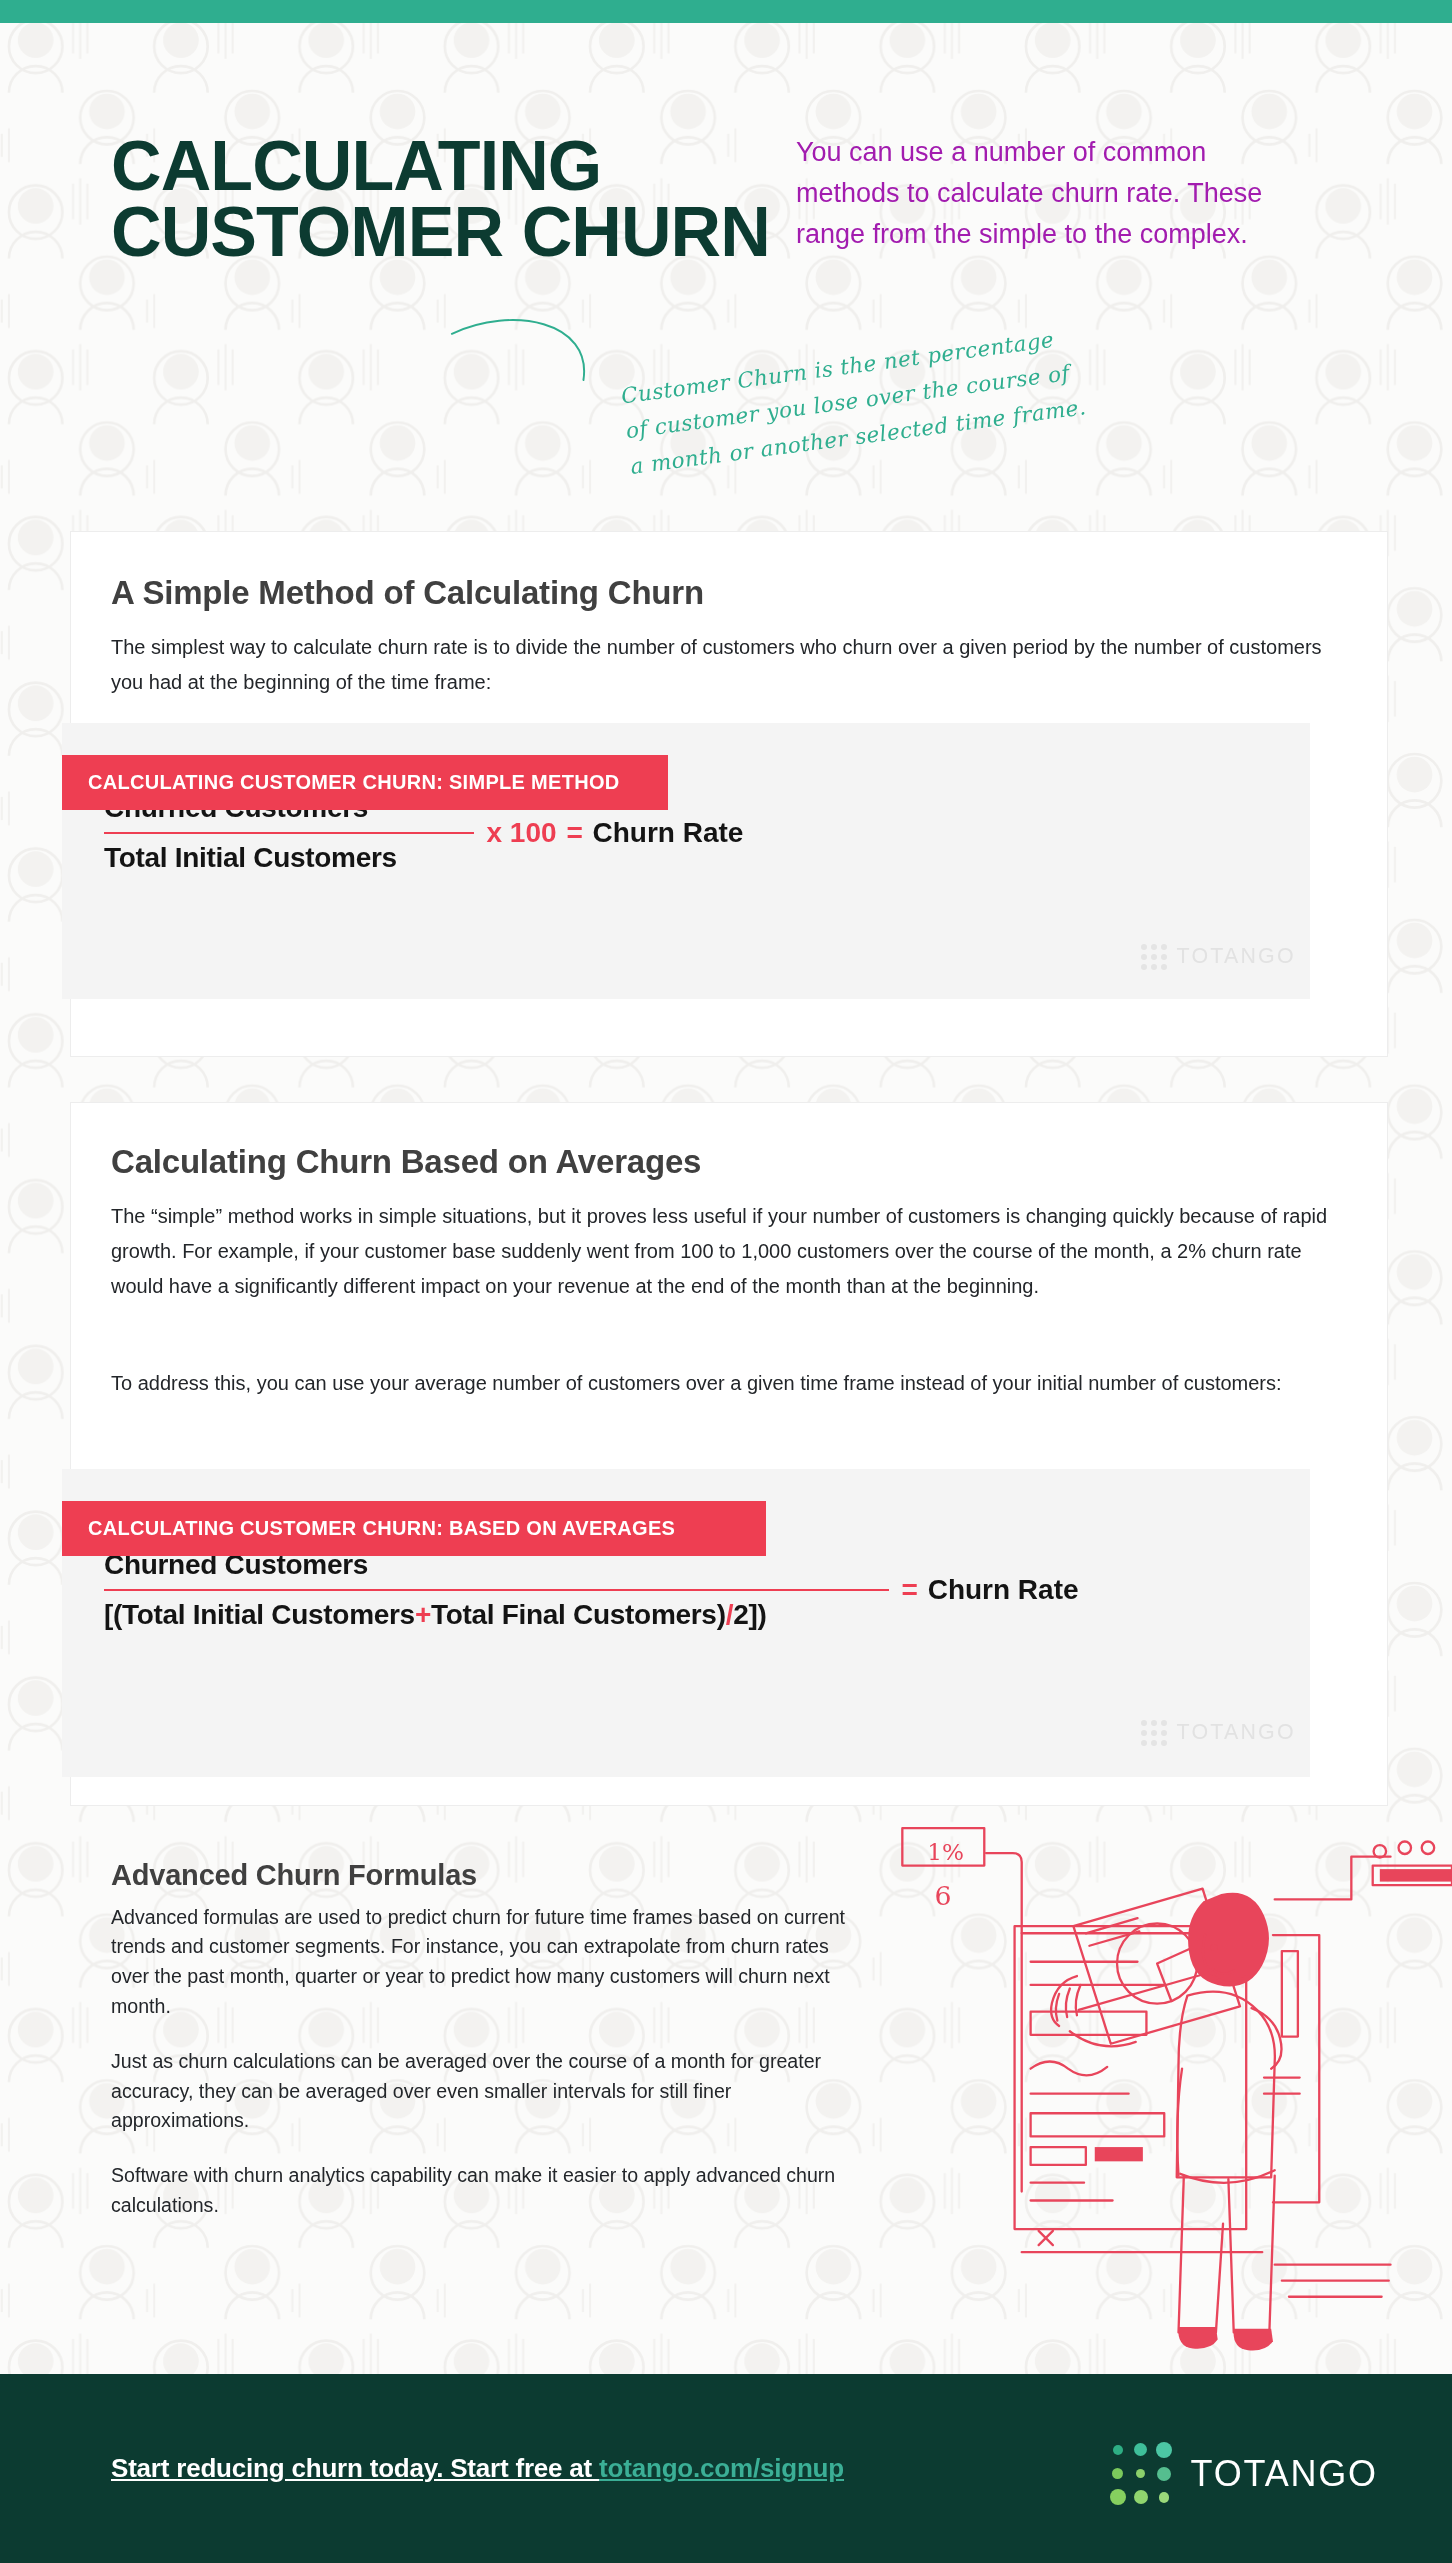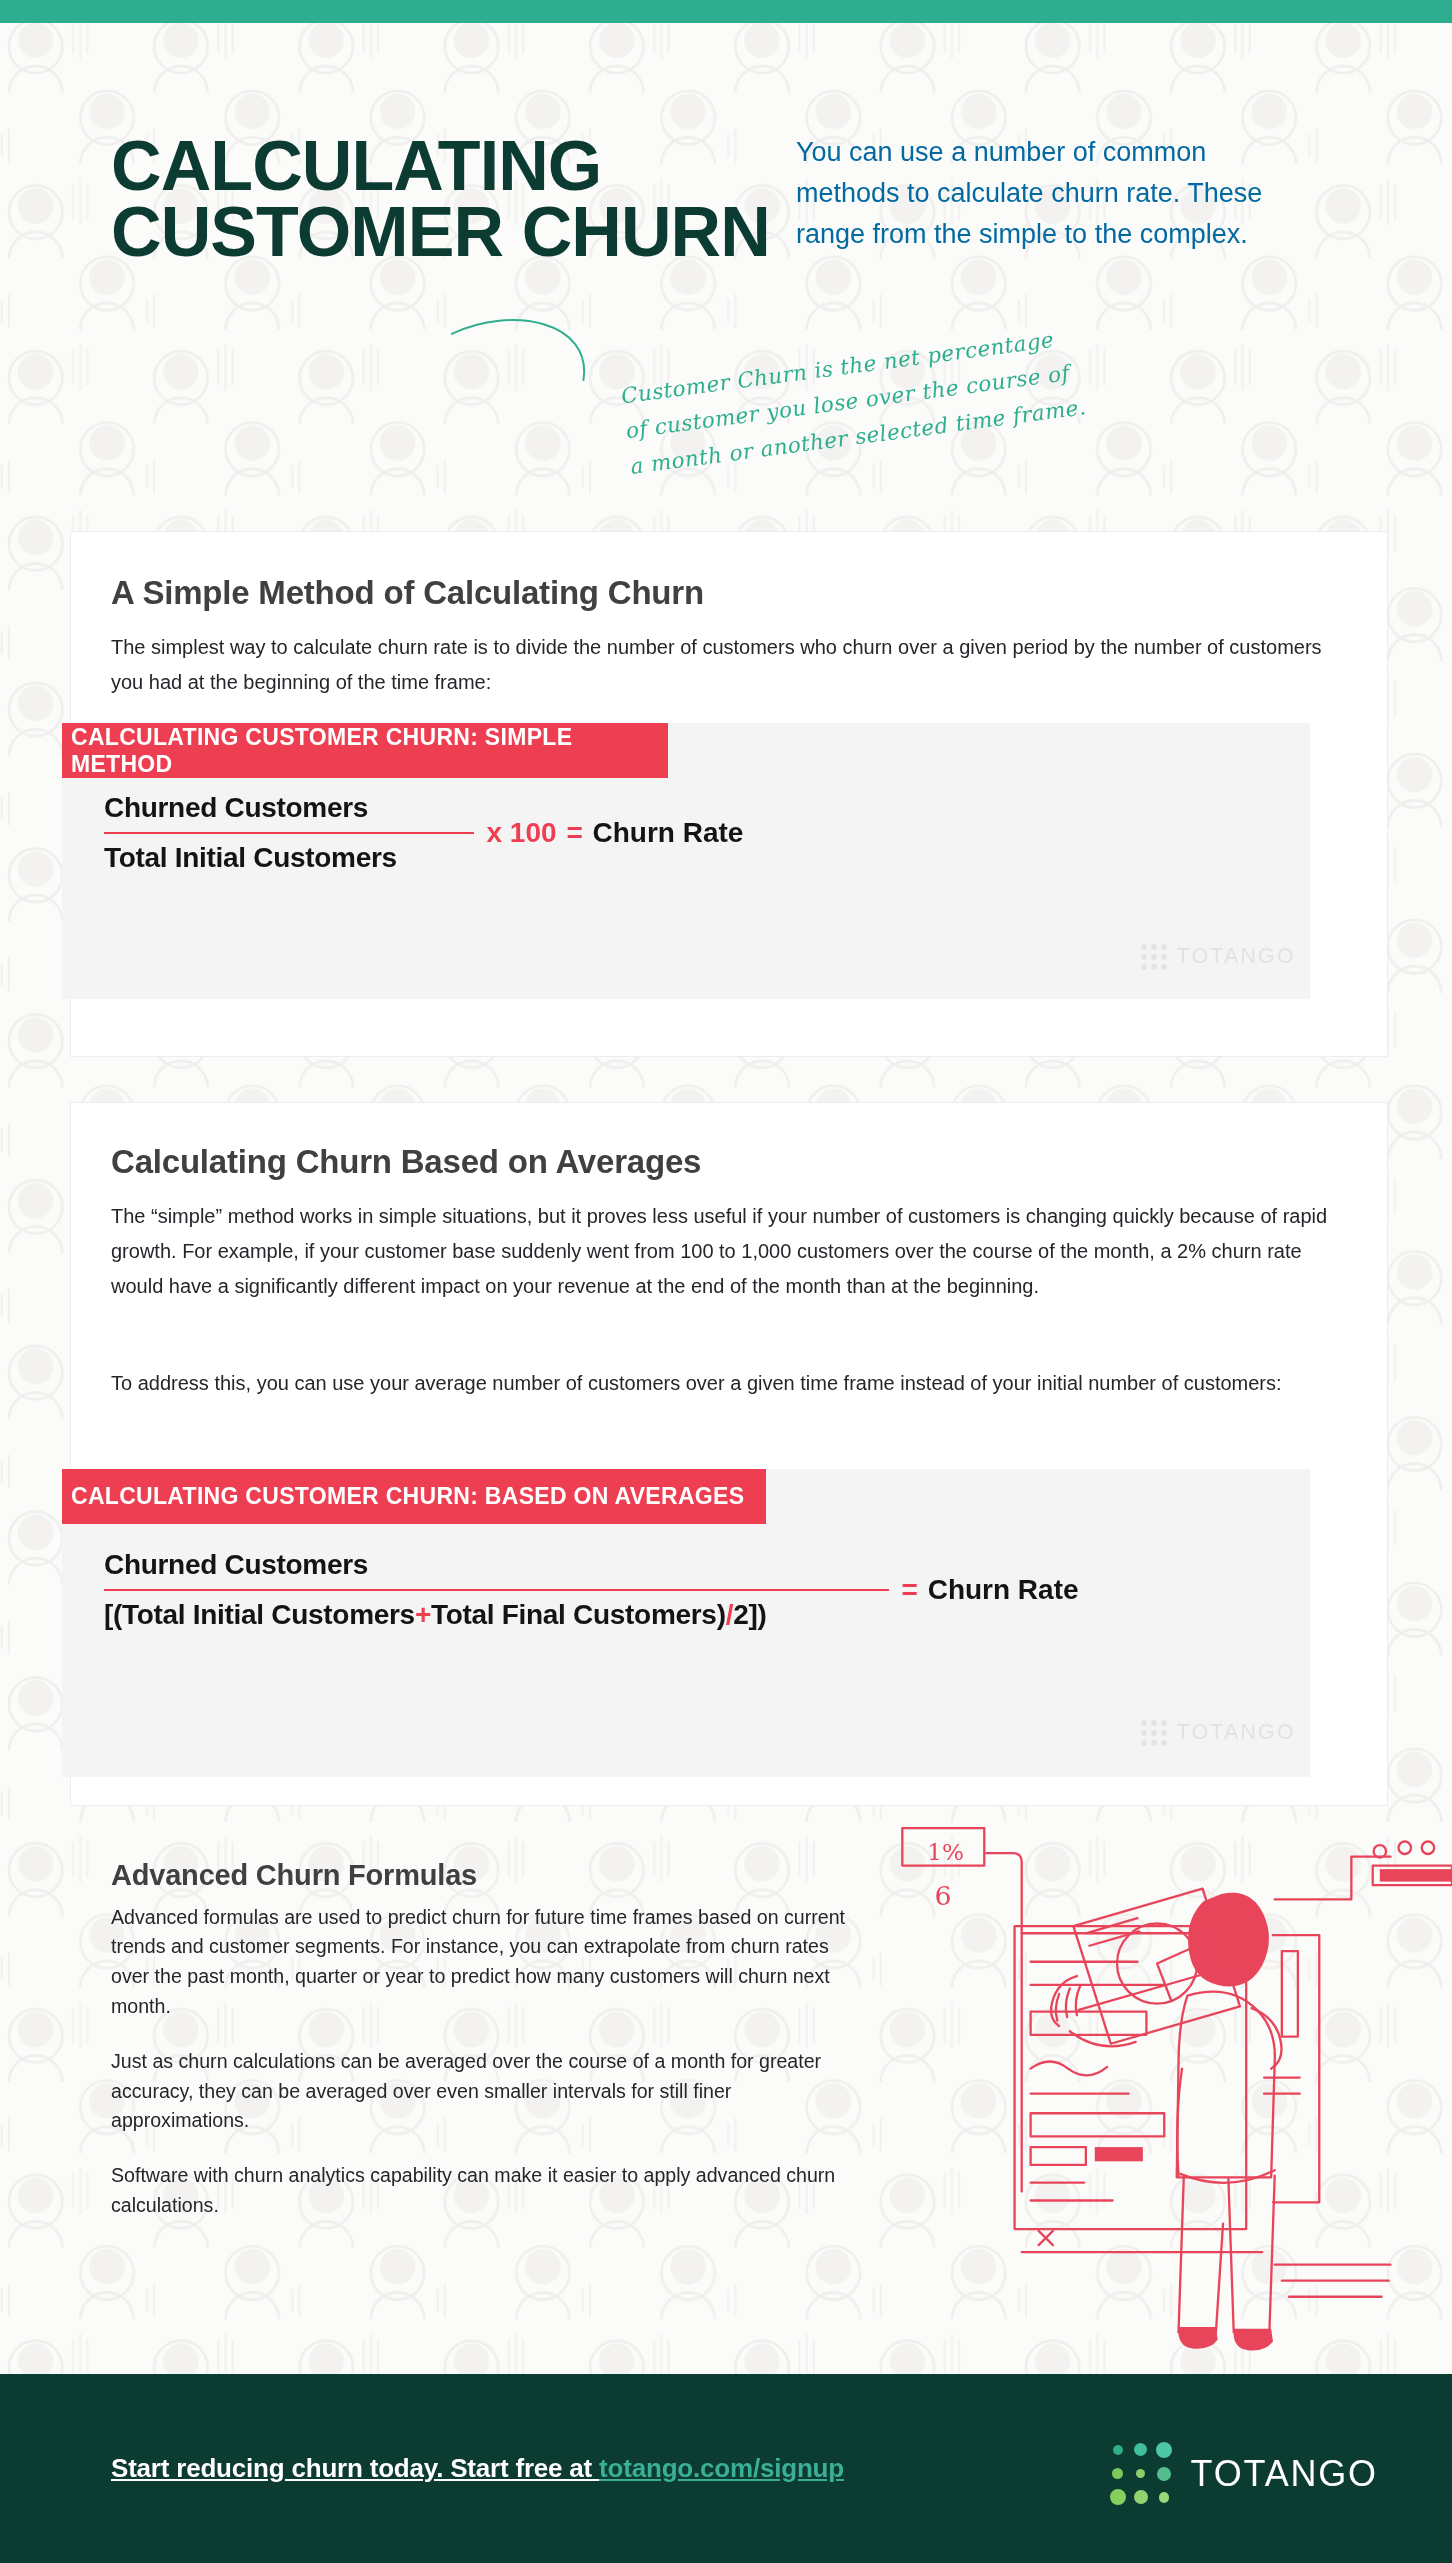--- a/index.html
+++ b/index.html
@@ -64,21 +64,21 @@
     text-transform: uppercase;
   }
 
   .intro-text {
     position: absolute;
     left: 796px;
     top: 25px;
     width: 481px;
     font-size: 27px;
     line-height: 1.52;
-    color: #0369a1;
+    color: #a21caf;
     font-weight: 400;
   }
 
   
   .curve-arrow {
     position: absolute;
     left: 450px;
     top: 316px;
     z-index: 4;
   }
@@ -126,29 +126,30 @@
   
   .formula-block {
     position: absolute;
     background: #f4f4f4;
   }
 
   .formula-tag {
     position: absolute;
     background: #EE3E52;
     color: #ffffff;
-    font-size: 23px;
+    font-size: 20px;
     font-weight: 700;
     letter-spacing: 0.3px;
     text-transform: uppercase;
     display: flex;
     align-items: center;
-    padding: 0 9px;
+    padding: 0 26px;
     height: 55px;
     z-index: 2;
+    margin-top: 32px;
   }
 
   .fraction {
     position: absolute;
     display: flex;
     align-items: center;
   }
 
   .frac-stack {
     display: flex;

